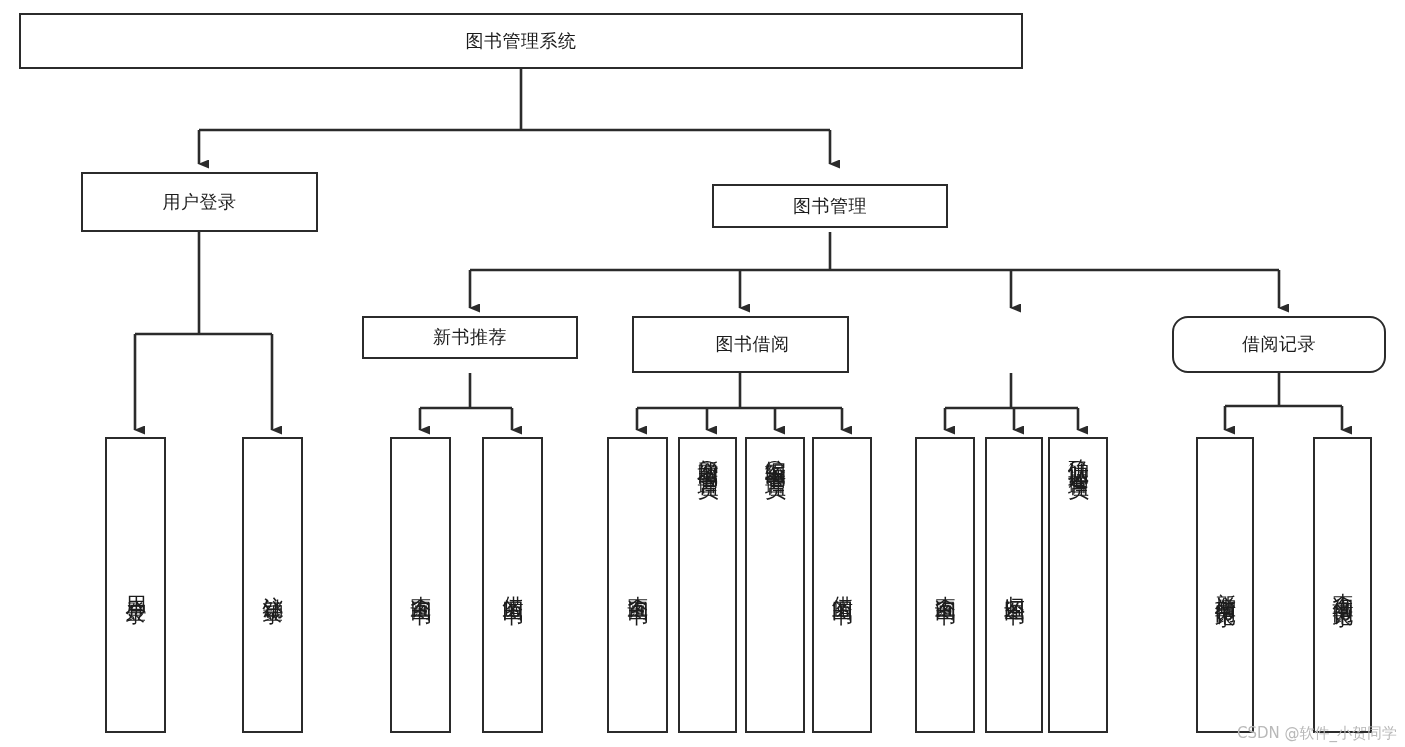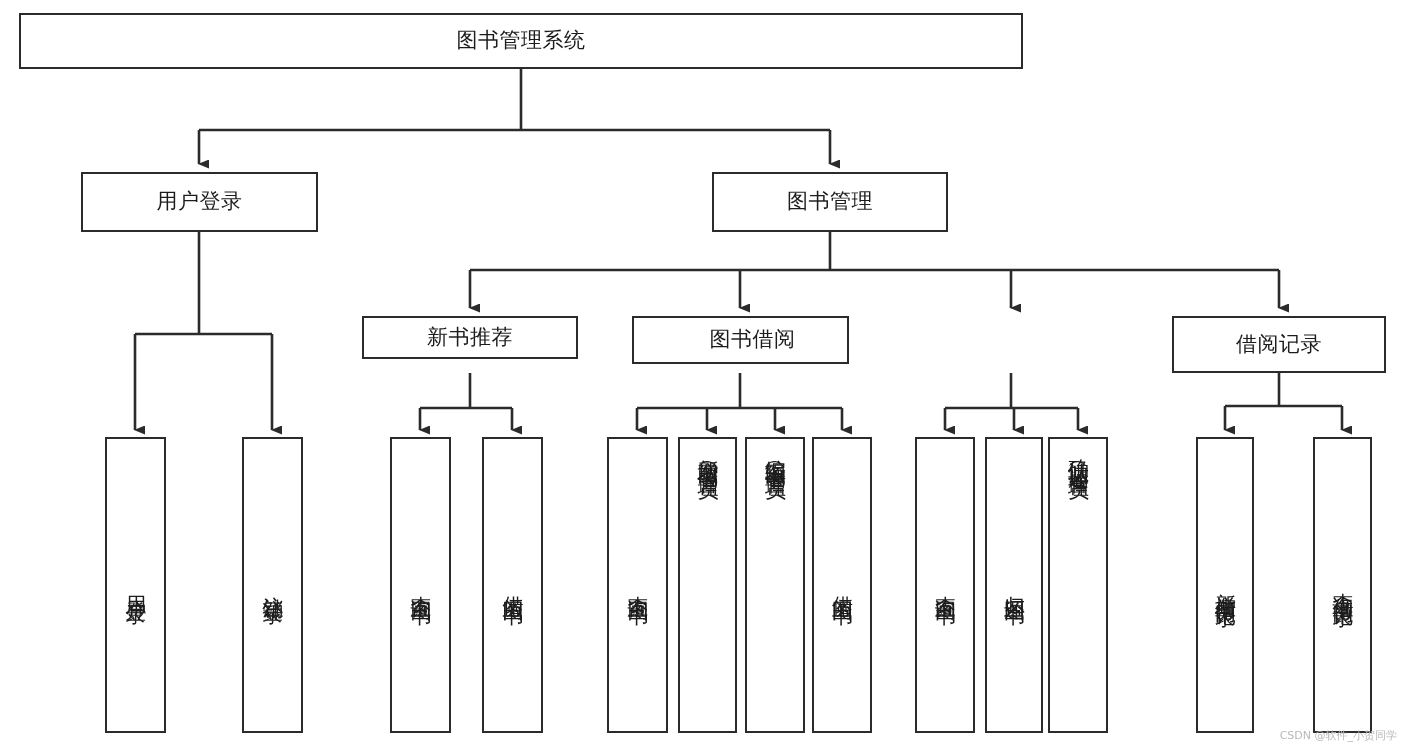--- a/index.html
+++ b/index.html
@@ -31,21 +31,21 @@
     position: absolute;
     box-sizing: border-box;
     background: #ffffff;
     border: 2px solid #2b2b2b;
     display: flex;
     align-items: center;
     justify-content: center;
     z-index: 2;
   }
   .node .lbl {
-    font-size: 21px;
+    font-size: 18px;
     line-height: 1.12;
     color: #1c1c1c;
     letter-spacing: 0.5px;
     white-space: nowrap;
   }
   
   .node.horiz .lbl {
     writing-mode: horizontal-tb;
     text-align: center;
   }
@@ -66,21 +66,21 @@
   }
   
   .node.vert.top-anchor {
     align-items: flex-start;
     padding-top: 3px;
   }
   #watermark {
     position: absolute;
     right: 8px;
     bottom: 4px;
-    font-size: 11px;
+    font-size: 15px;
     color: #b9b9b9;
     z-index: 5;
     white-space: nowrap;
     user-select: none;
   }
 </style>
 </head>
 <body>
 
 <div id="canvas">
@@ -136,34 +136,34 @@
   </svg>
 
   <div class="node horiz" style="left:19px; top:13px; width:1004px; height:56px;">
     <span class="lbl">图书管理系统</span>
   </div>
 
   <div class="node horiz" style="left:81px; top:172px; width:237px; height:60px;">
     <span class="lbl">用户登录</span>
   </div>
 
-  <div class="node horiz" style="left:712px; top:172px; width:236px; height:60px;">
+  <div class="node horiz" style="left:712px; top:184px; width:236px; height:44px;">
     <span class="lbl">图书管理</span>
   </div>
 
   <div class="node horiz" style="left:362px; top:316px; width:216px; height:43px;">
     <span class="lbl">新书推荐</span>
   </div>
 
-  <div class="node horiz" style="left:632px; top:316px; width:217px; height:48px;padding-left:24px;">
+  <div class="node horiz" style="left:632px; top:316px; width:217px; height:57px;padding-left:24px;">
     <span class="lbl">图书借阅</span>
   </div>
 
 
-  <div class="node horiz" style="left:1172px; top:316px; width:214px; height:57px;">
+  <div class="node horiz" style="left:1172px; top:316px; width:214px; height:57px;border-radius:16px;">
     <span class="lbl">借阅记录</span>
   </div>
 
   <div class="node vert" style="left:105px; top:437px; width:61px; height:296px;">
     <span class="lbl">用户登录</span>
   </div>
 
   <div class="node vert" style="left:242px; top:437px; width:61px; height:296px;">
     <span class="lbl">注销登录</span>
   </div>

